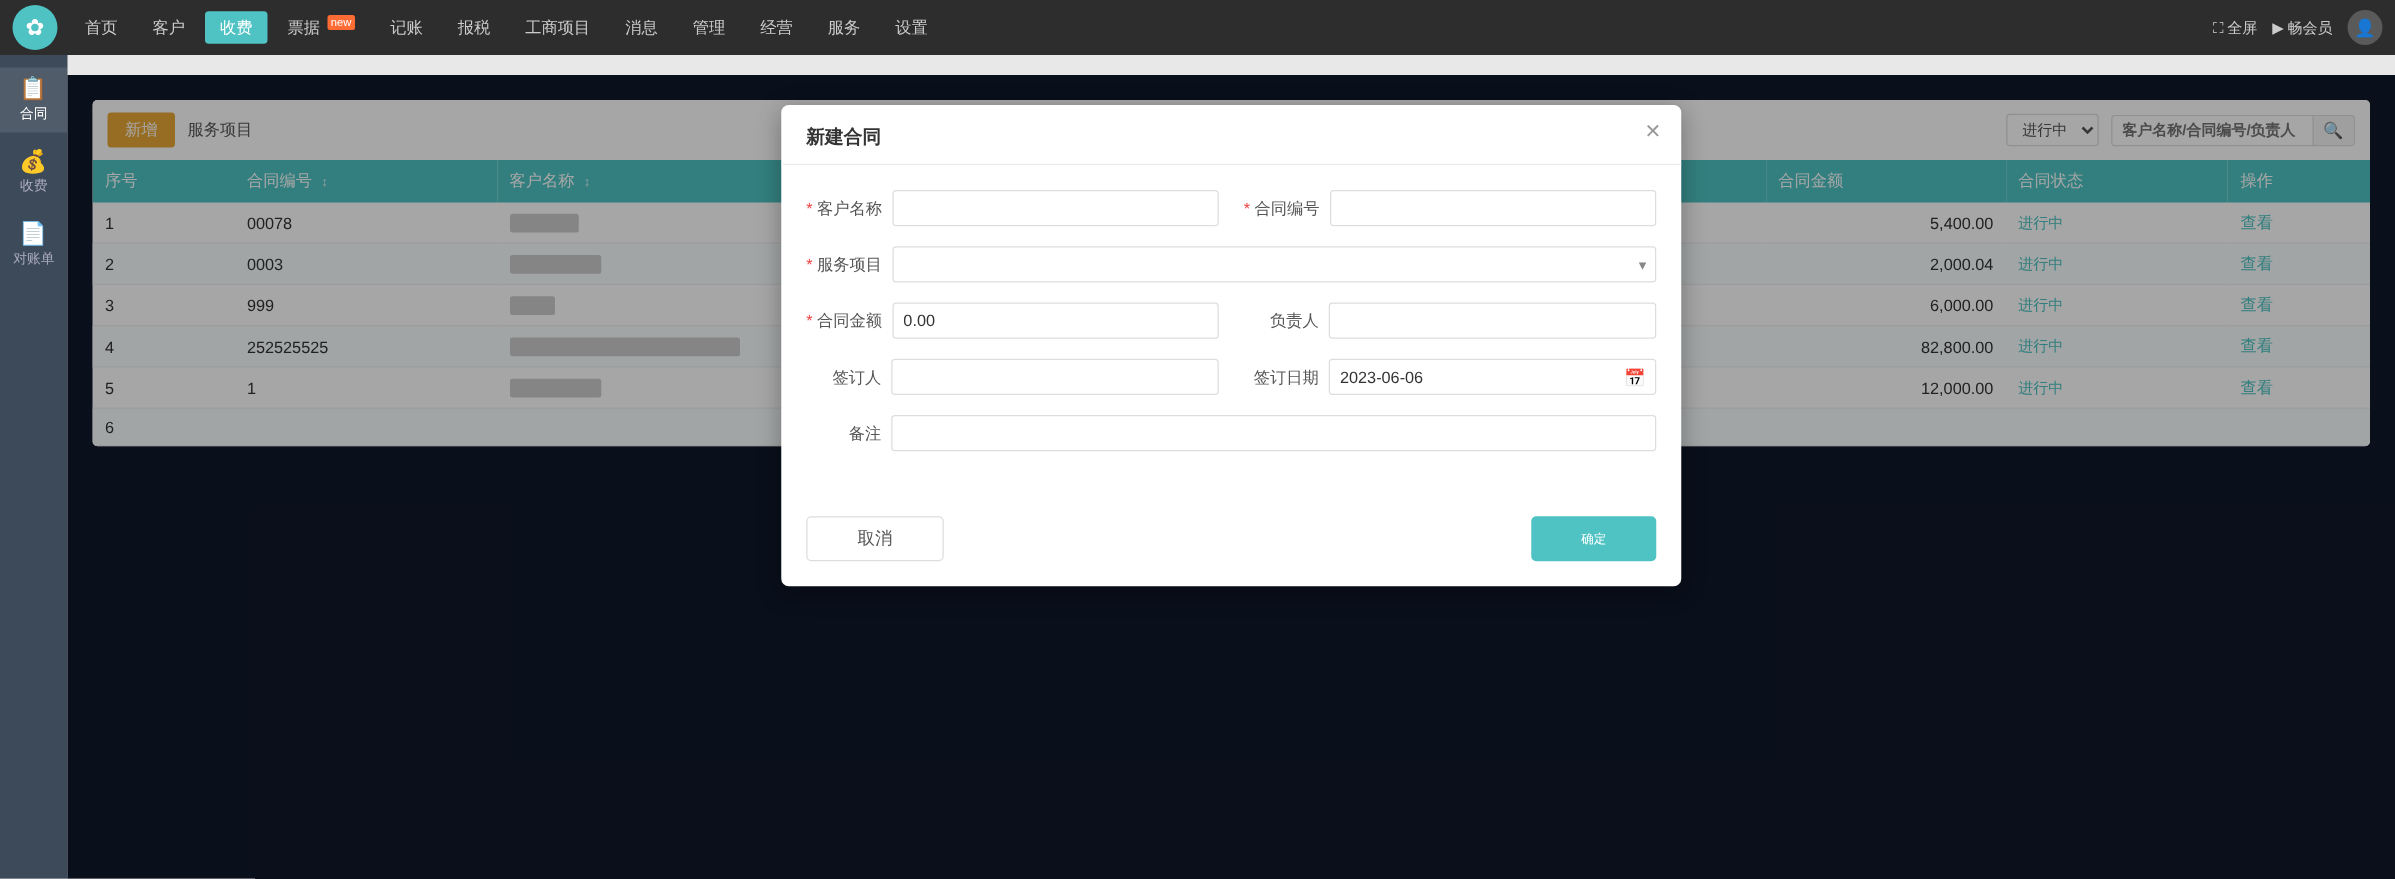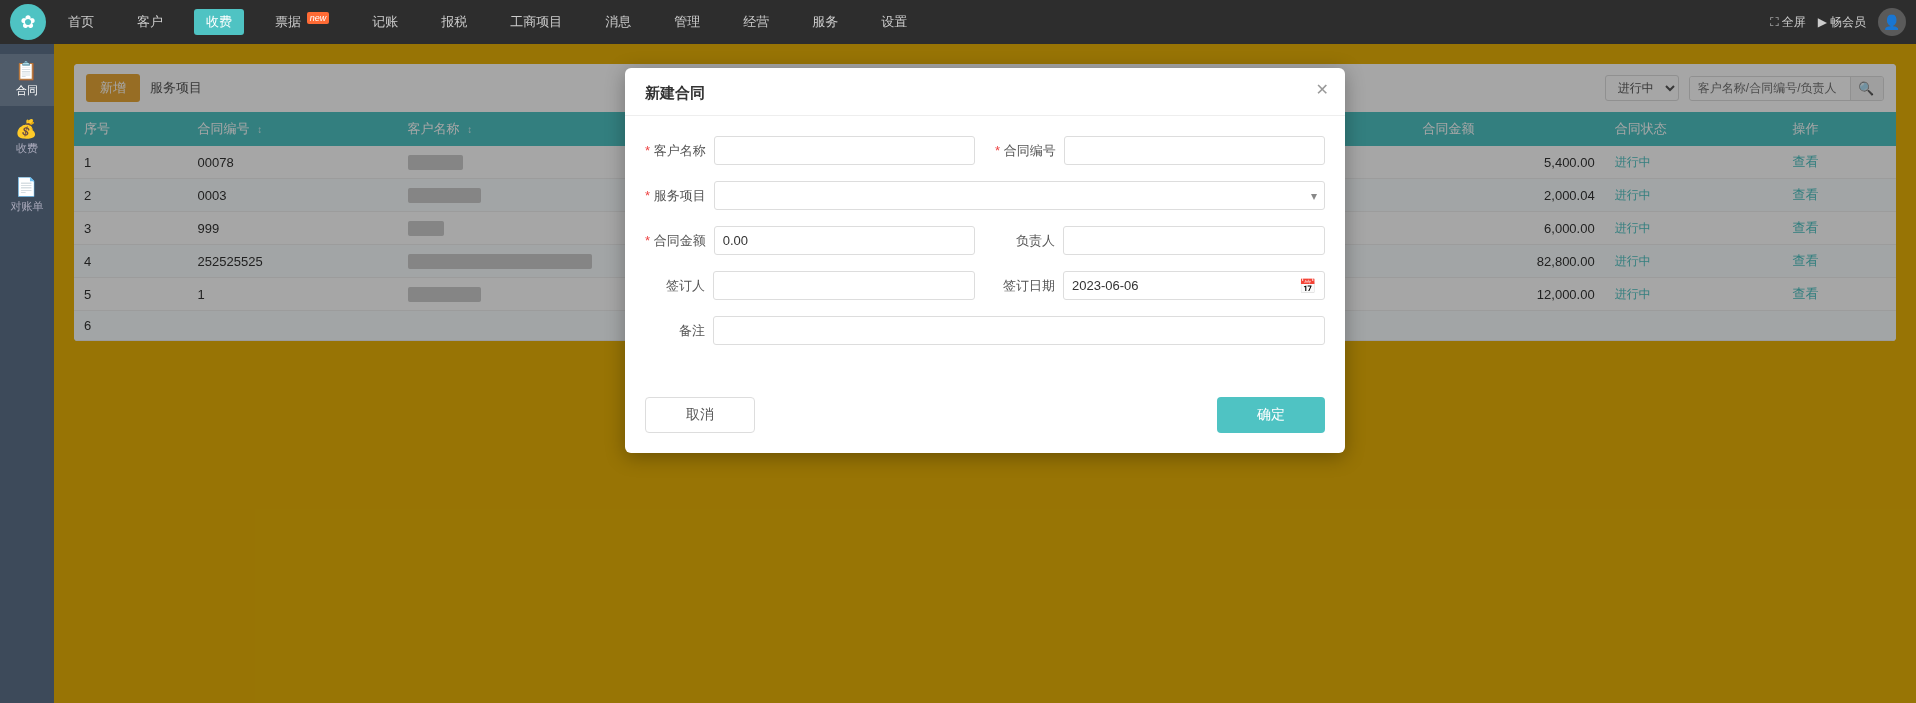--- a/index.html
+++ b/index.html
@@ -23,21 +23,21 @@
       align-items: center;
       justify-content: center;
       margin-right: 10px;
       color: white;
       font-size: 18px;
       flex-shrink: 0;
     }
     .top-nav-items {
       display: flex;
       align-items: center;
-      gap: 19px;
+      gap: 4px;
       flex: 1;
     }
     .top-nav-item {
       color: #ccc;
       padding: 4px 12px;
       cursor: pointer;
       border-radius: 3px;
       font-size: 13px;
     }
     .top-nav-item.active {
@@ -45,21 +45,20 @@
       color: white;
     }
     .top-nav-item .new-badge {
       background: #ff6b35;
       color: white;
       font-size: 9px;
       padding: 1px 3px;
       border-radius: 2px;
       margin-left: 2px;
       vertical-align: top;
-      font-style: italic;
     }
     .top-nav-right {
       display: flex;
       align-items: center;
       gap: 12px;
       color: #ccc;
       font-size: 12px;
     }
     .top-nav-right .fullscreen-btn, .top-nav-right .member-btn {
       cursor: pointer;
@@ -113,23 +112,24 @@
     .sidebar-item:hover, .sidebar-item.active { color: white; background: rgba(255,255,255,0.1); }
     .sidebar-icon {
       font-size: 18px;
       line-height: 1;
     }
 
     
     .content-area {
       flex: 1;
       padding: 20px;
-      background: #eab308;
+      background: #0f172a;
       overflow: auto;
       position: relative;
+      margin-top: 16px;
     }
 
     
     .table-container {
       background: white;
       border-radius: 4px;
       overflow: hidden;
     }
     .table-toolbar {
       display: flex;
@@ -168,20 +168,21 @@
       border-radius: 3px;
       overflow: hidden;
     }
     .search-box input {
       border: none;
       outline: none;
       padding: 4px 8px;
       font-size: 12px;
       width: 160px;
       color: #555;
+      font-weight: bold;
     }
     .search-box .search-icon-btn {
       padding: 4px 8px;
       background: #f5f5f5;
       border-left: 1px solid #ddd;
       cursor: pointer;
       color: #888;
     }
 
     
@@ -364,21 +365,21 @@
       cursor: pointer;
       font-size: 14px;
     }
     .btn-confirm {
       background: #4fc3c3;
       color: white;
       border: none;
       padding: 8px 40px;
       border-radius: 4px;
       cursor: pointer;
-      font-size: 14px;
+      font-size: 10px;
     }
   </style>
 </head>
 <body>
 
 <div class="top-nav">
   <div class="top-nav-logo">
     <span>✿</span>
   </div>
   <div class="top-nav-items">

